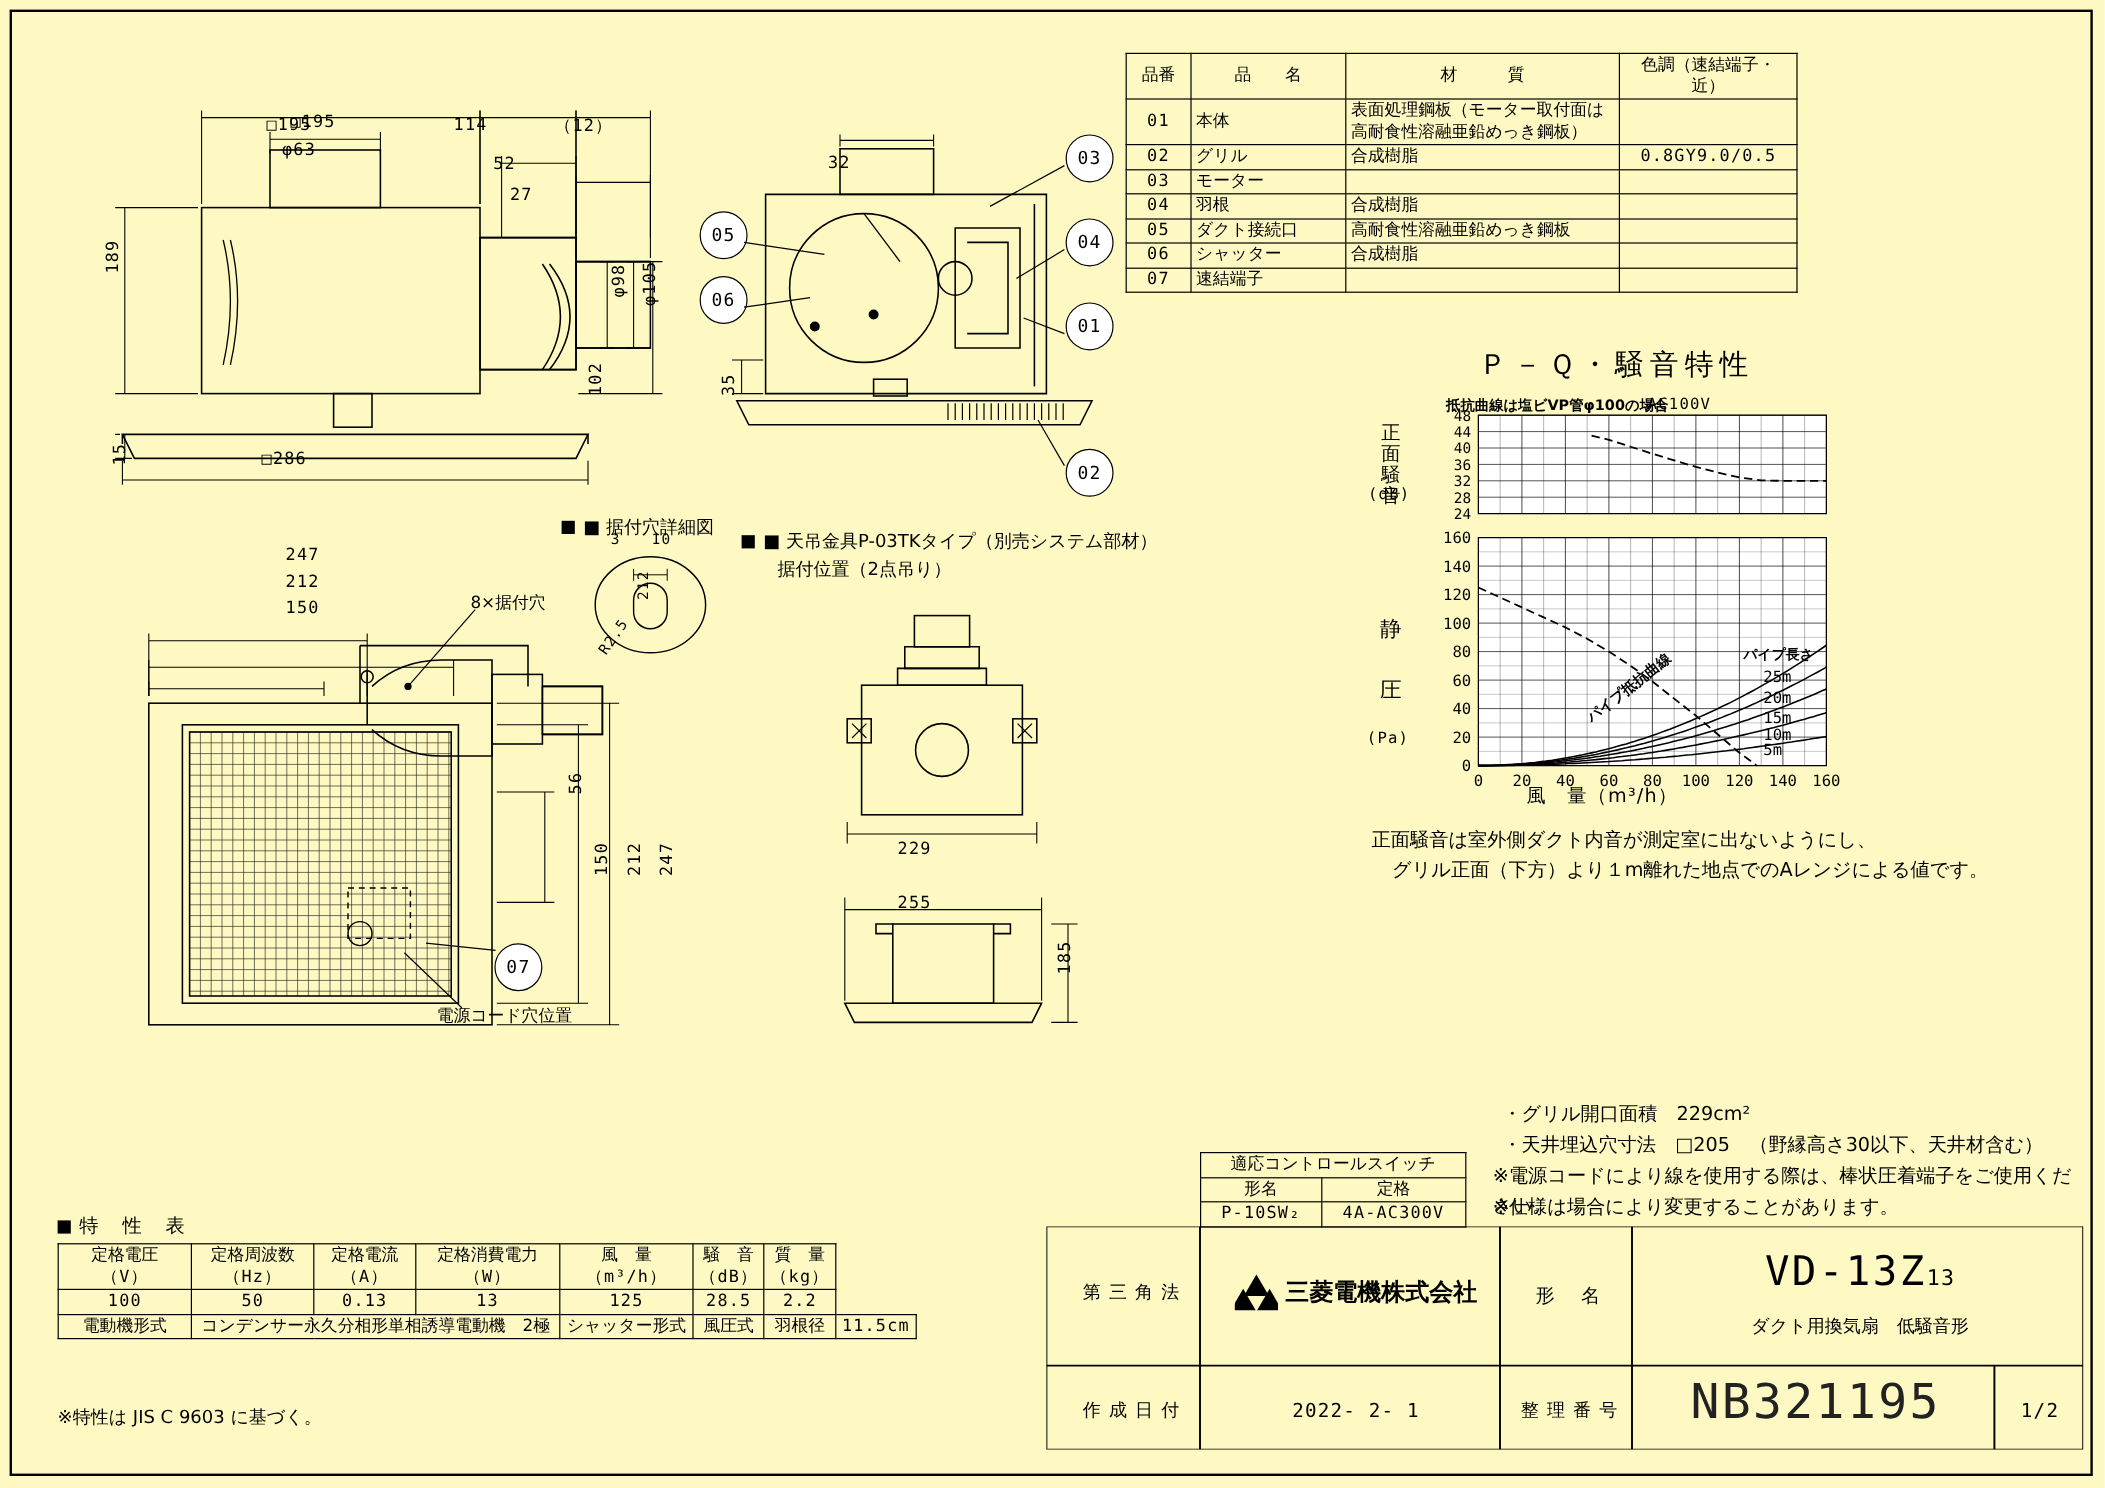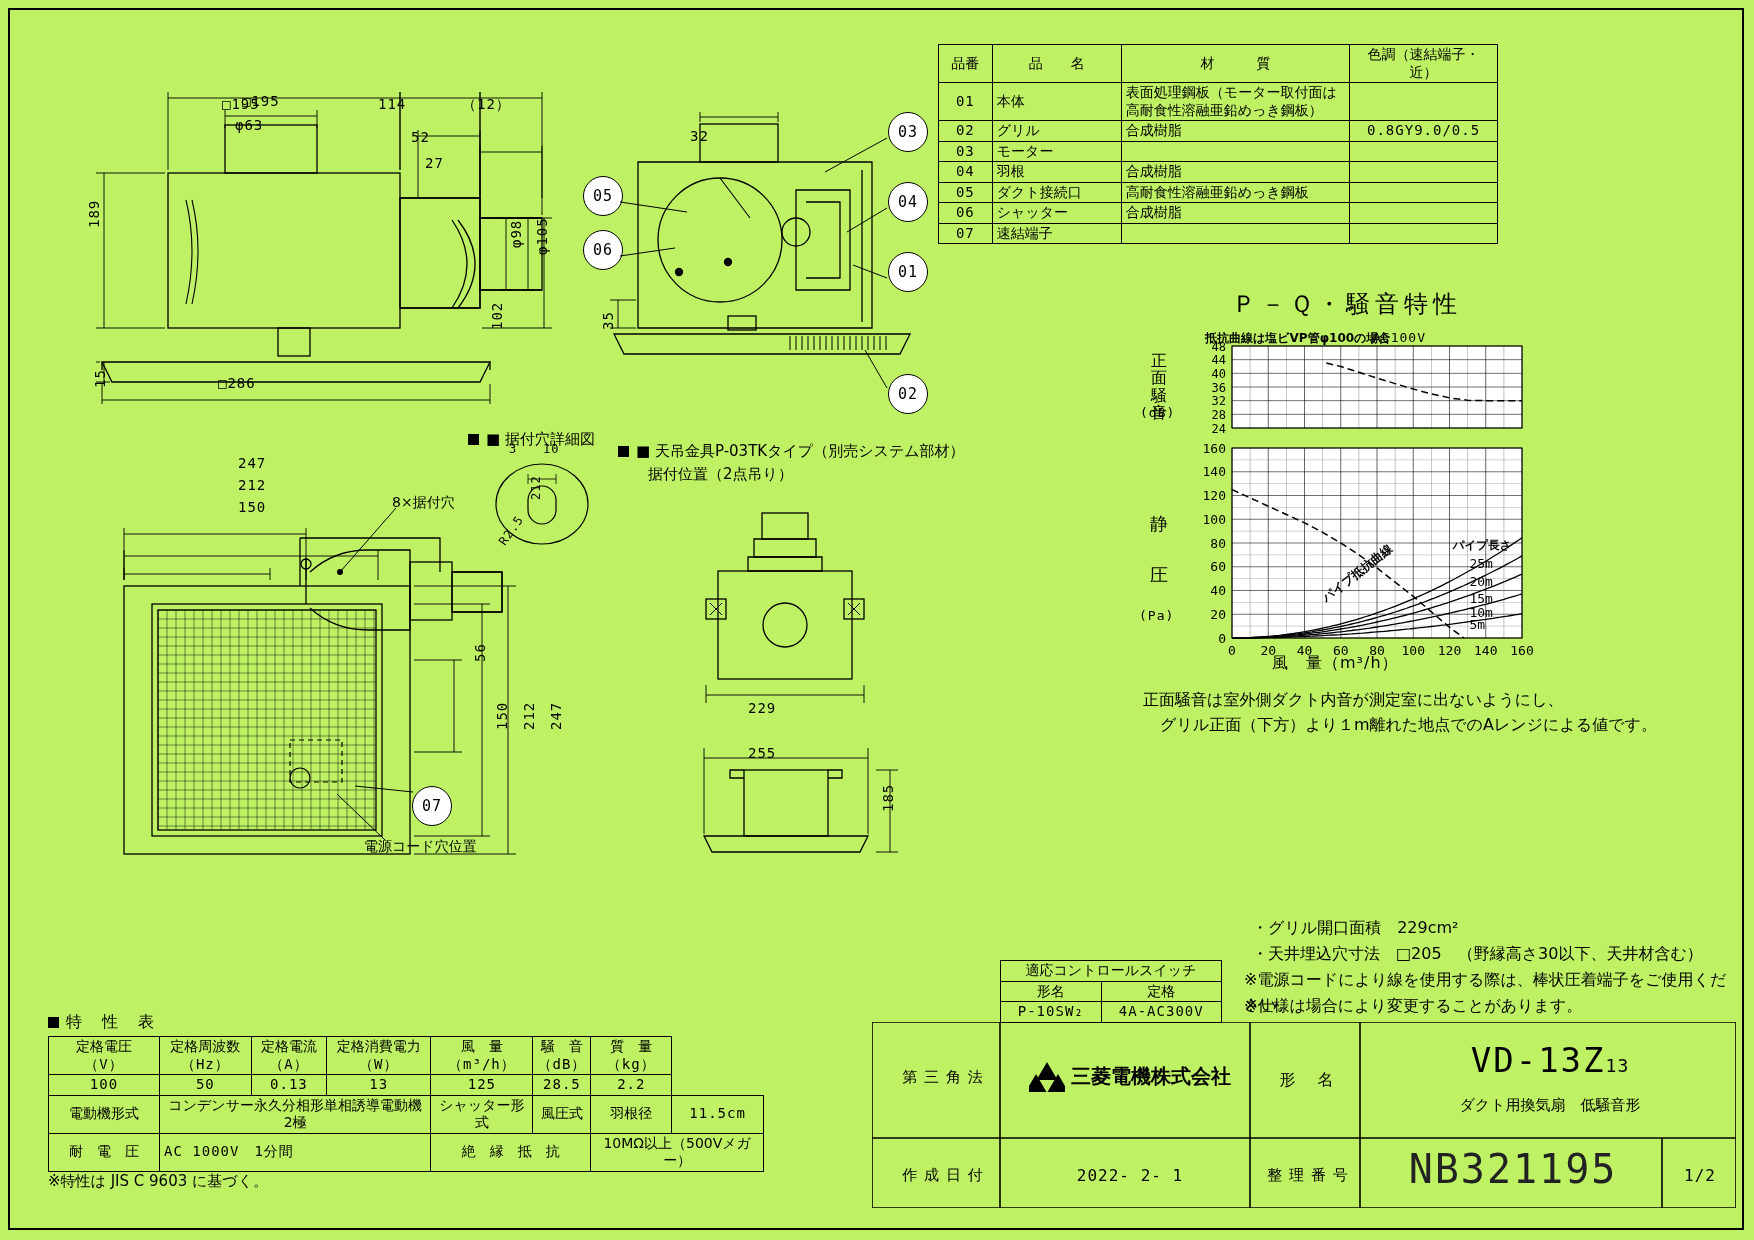--- a/index.html
+++ b/index.html
@@ -1,17 +1,17 @@
 <!DOCTYPE html>
 <html><head>
 <meta charset="utf-8">
 <style>
   html,body{margin:0;padding:0;background:#fff;}
   body{font-family:"DejaVu Sans","Liberation Sans",sans-serif;color:#000;}
-  #sheet{position:relative;width:1754px;height:1240px;background:#bef264;overflow:hidden;}
+  #sheet{position:relative;width:1754px;height:1240px;background:#fef9c3;overflow:hidden;}
   .abs{position:absolute;}
   .border-outer{position:absolute;left:8px;top:8px;width:1736px;height:1222px;border:2px solid #000;box-sizing:border-box;}
   .jp{font-family:"DejaVu Sans","Liberation Sans",sans-serif;}
   .num{font-family:"DejaVu Sans Mono","Liberation Mono",monospace;letter-spacing:1px;}
   table{border-collapse:collapse;}
   .tbl td,.tbl th{border:1px solid #000;padding:1px 4px;font-size:14px;font-weight:normal;text-align:center;vertical-align:middle;line-height:1.25;}
   .tbl .left{text-align:left;}
   svg{display:block;}
   .dim{font-size:14px;}
   .lbl{font-size:14px;}
@@ -574,26 +574,20 @@
             <td class="num">2.2</td>
           </tr>
       <tr>
         <td class="sm" style="width:102px;">電動機形式</td>
         <td class="sm" colspan="3">コンデンサー永久分相形単相誘導電動機　2極</td>
         <td class="sm">シャッター形式</td>
         <td class="sm">風圧式</td>
         <td class="sm">羽根径</td>
         <td class="sm num">11.5cm</td>
       </tr>
-      <tr>
-        <td class="sm">耐　電　圧</td>
-        <td class="sm left num" colspan="3">AC 1000V　1分間</td>
-        <td class="sm" colspan="2">絶　縁　抵　抗</td>
-        <td class="sm" colspan="2">10MΩ以上（500Vメガー）</td>
-      </tr>
     </tbody>
       </table>
   </div>
   <div class="abs jp" style="left:48px;top:1172px;font-size:15px;">※特性は JIS C 9603 に基づく。</div>
 
   <div class="abs" style="left:872px;top:1022px;width:864px;height:186px;">
     <svg class="abs" style="left:0;top:0;" width="864" height="186">
       <g stroke="#000" stroke-width="1.6" fill="none">
         <path d="M0 0 L864 0"></path>
         <path d="M0 116 L864 116"></path>

